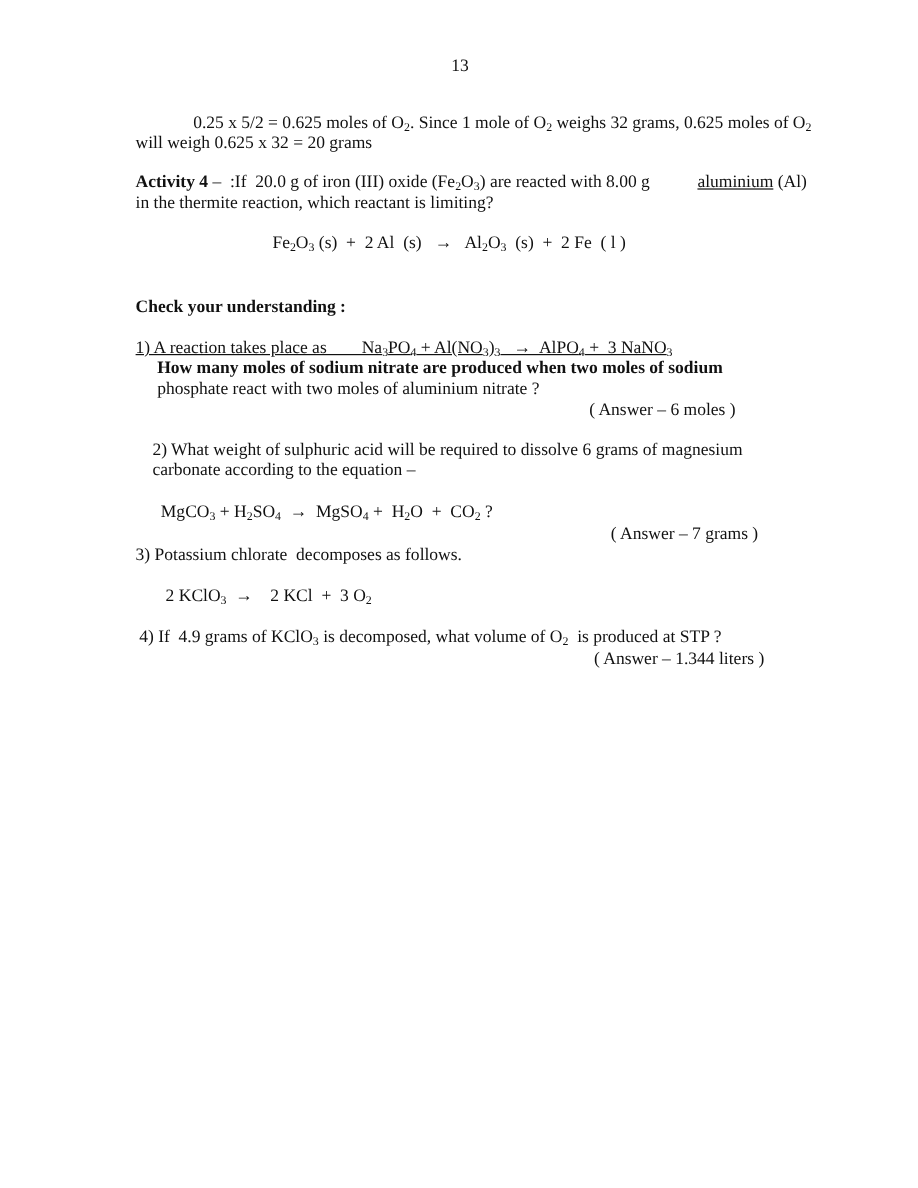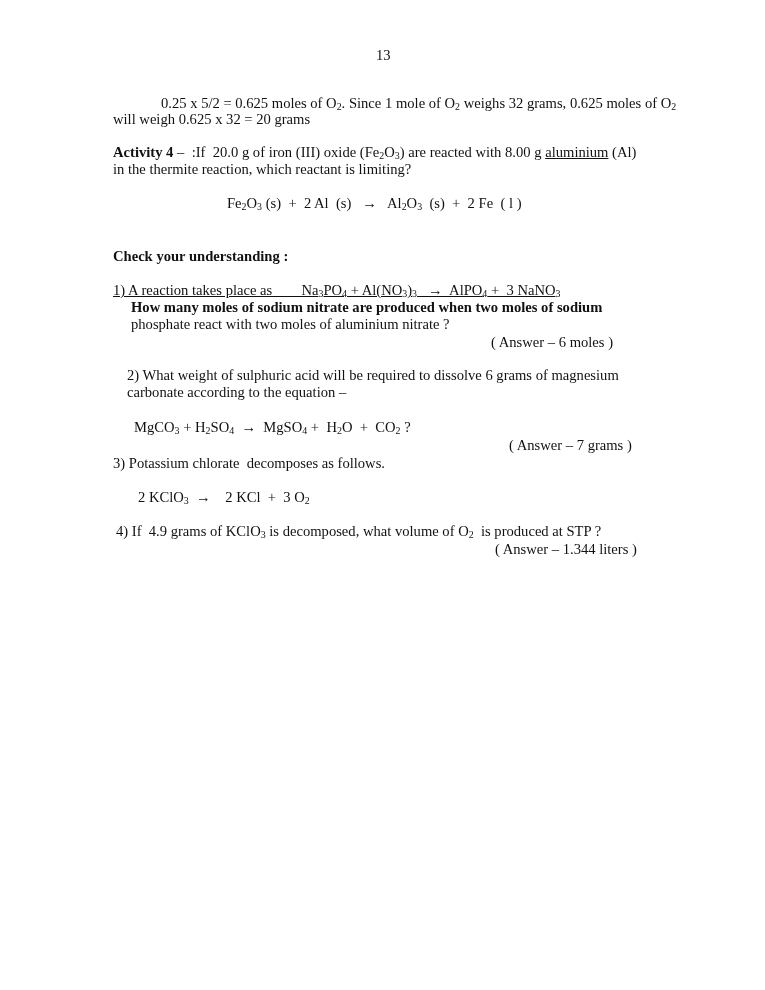--- a/index.html
+++ b/index.html
@@ -1,21 +1,21 @@
 <!DOCTYPE html>
 <html><head>
 <meta charset="utf-8">
 <style>
   html, body { margin:0; padding:0; background:#ffffff; }
   body { width:765px; height:990px; position:relative; overflow:hidden;
          font-family:"Liberation Serif", "DejaVu Serif", serif; color:#111; font-size:14.6px; }
   .line { position:absolute; white-space:pre; line-height:17px; }
   sub { font-size:0.68em; vertical-align:-0.25em; line-height:0; }
   b { font-weight:bold; }
-  u { text-decoration:underline; }
+  u { text-decoration:underline;margin-left:36px; }
 </style>
 </head>
 <body>
 
 <div>
   <div class="line" style="left:376px;top:47px;">13</div>
   <div id="content">
       <div class="line" style="left: 113px; top: 95px; margin-left: 48px;"><span>0.25 x 5/2 = 0.625 moles of O</span><sub>2</sub><span>. Since 1 mole of O</span><sub>2</sub><span> weighs 32 grams, 0.625 moles of O</span><sub>2</sub></div>
       <div class="line" style="left: 113px; top: 111px;"><span>will weigh 0.625 x 32 = 20 grams</span></div>
       <div class="line" style="left: 113px; top: 144px;"><b>Activity 4</b><span> –  :If  20.0 g of iron (III) oxide (Fe</span><sub>2</sub><span>O</span><sub>3</sub><span>) are reacted with 8.00 g </span><u>aluminium</u><span> (Al)</span></div>

